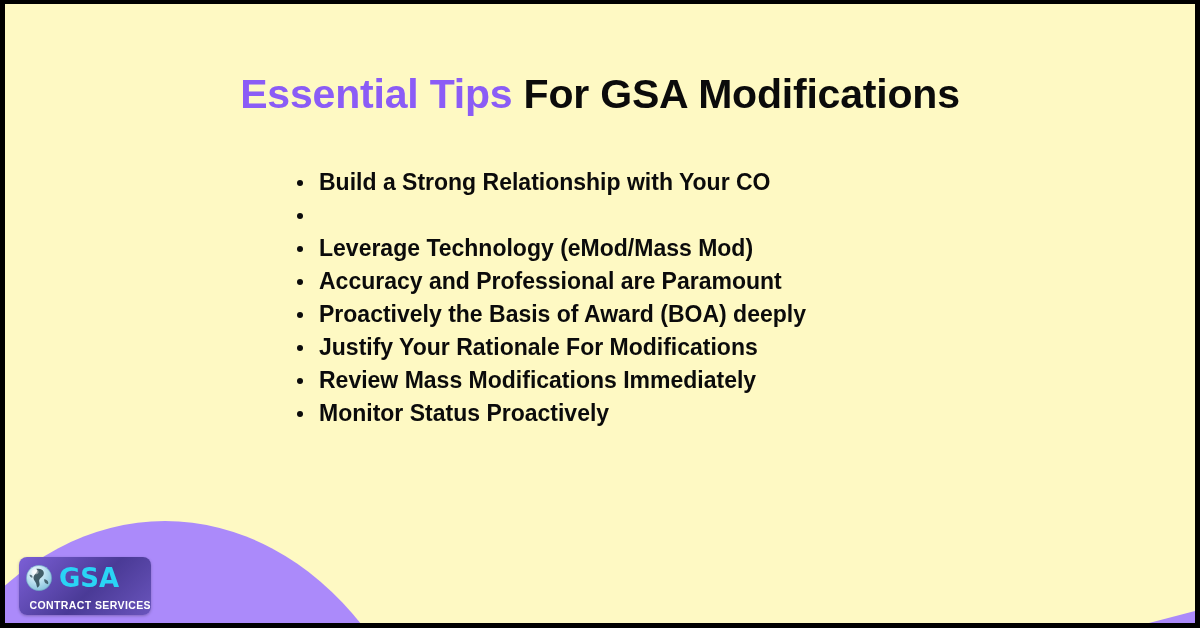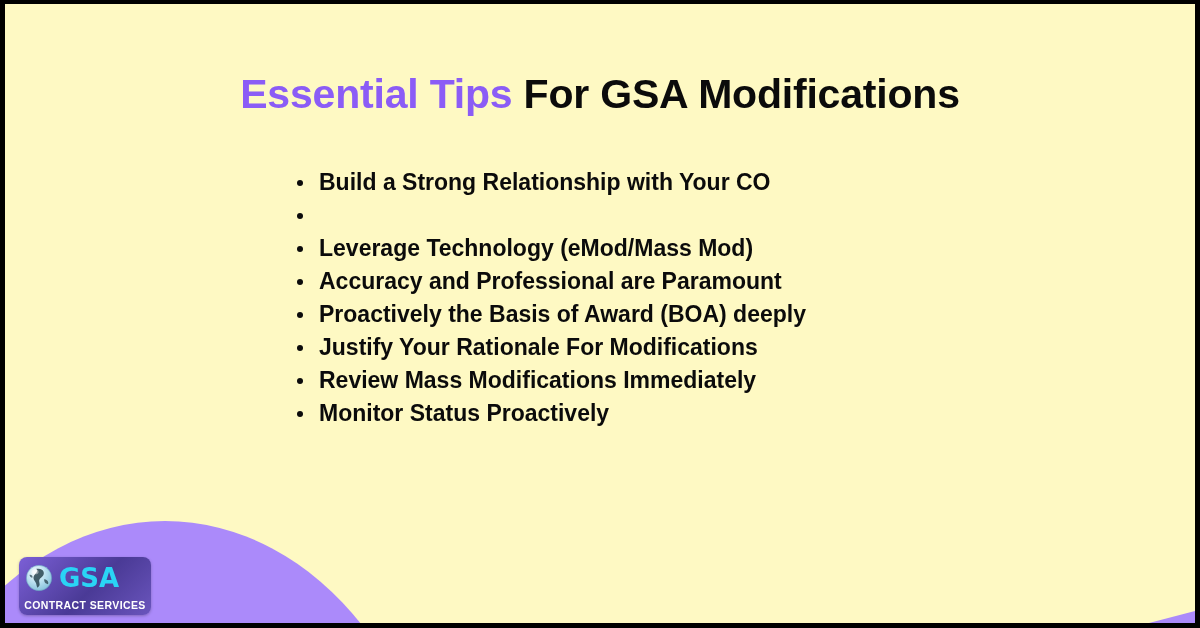--- a/index.html
+++ b/index.html
@@ -138,21 +138,21 @@
     font-weight: bold;
     color: #2ad4f5;
     letter-spacing: 0px;
     line-height: 1;
   }
   .logo-sub {
     position: absolute;
     bottom: 5px;
     left: 0;
     right: 0;
-    text-align: center;
+    text-align: right;
     font-family: "Liberation Sans", sans-serif;
     font-size: 10.5px;
     font-weight: bold;
     color: #ffffff;
     letter-spacing: 0.4px;
     line-height: 1;
   }
 </style>
 </head>
 <body>

